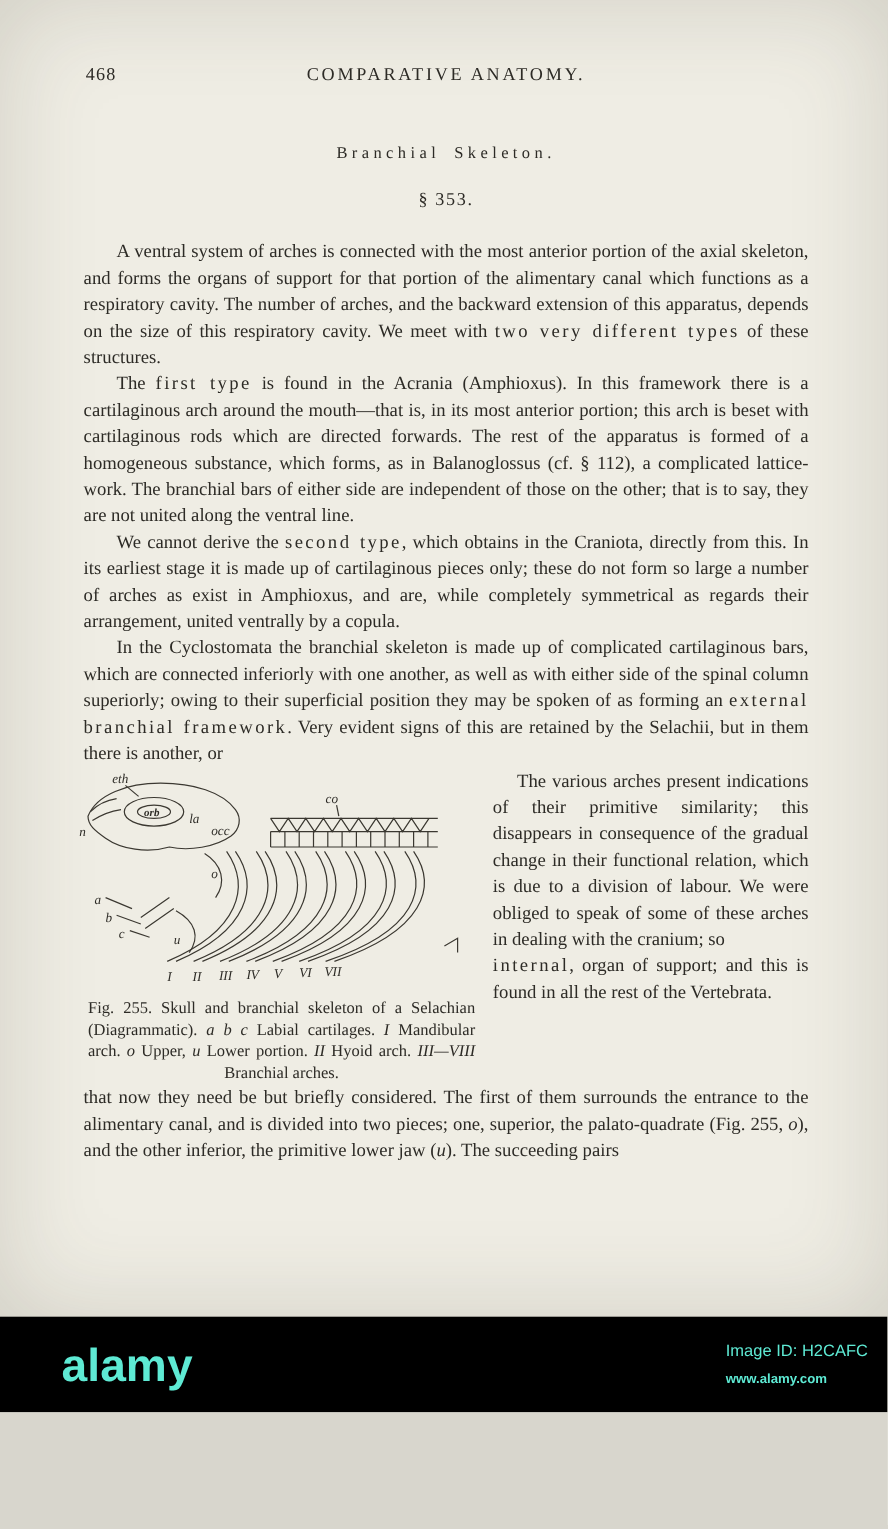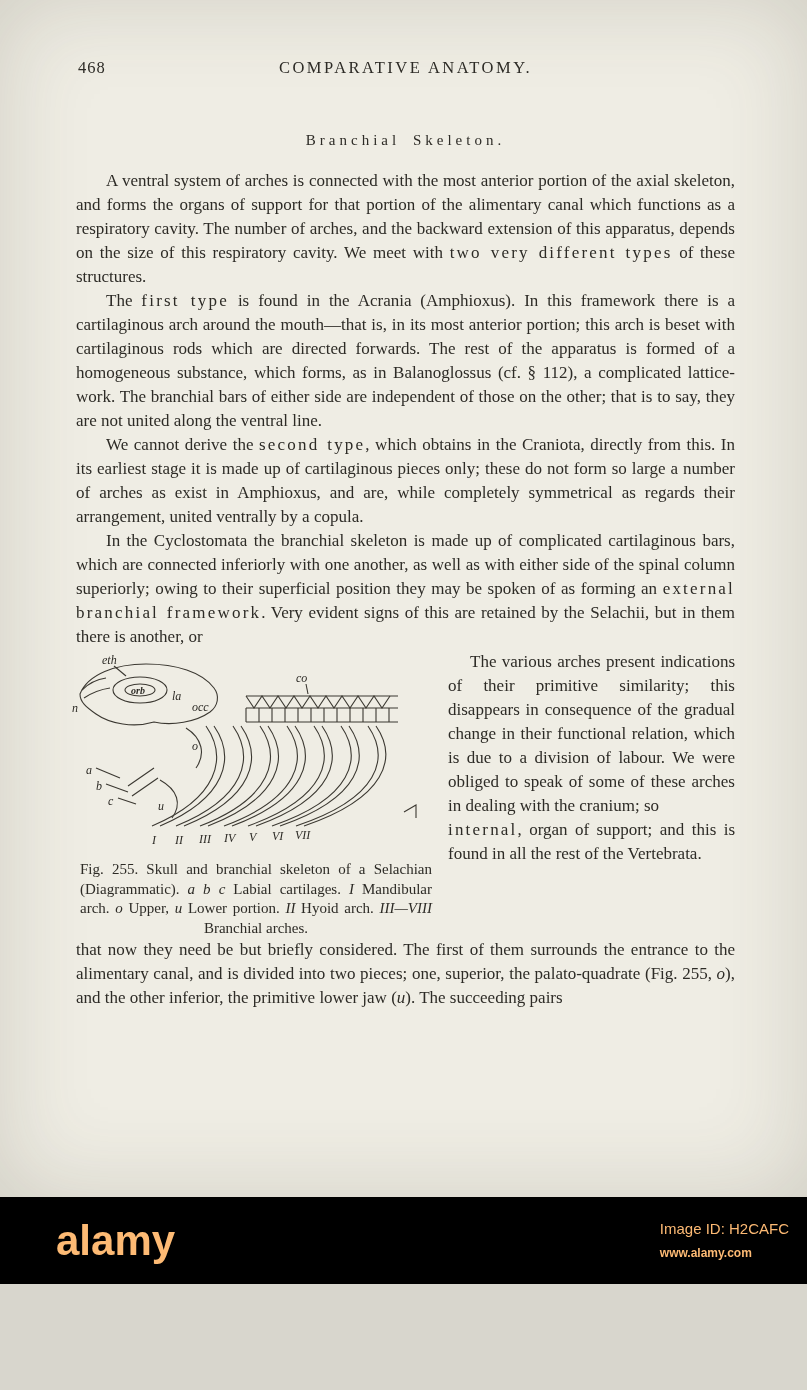--- a/index.html
+++ b/index.html
@@ -84,21 +84,21 @@
     font-size: 12px;
     fill: #2d2b26;
   }
   .fig-label-sm { font-size: 10px; font-weight: bold; }
   .fig-stroke { fill: none; stroke: #3b3831; stroke-width: 1.1; }
   .watermark-bar {
     position: absolute;
     left: 0; right: 0; bottom: 0;
     height: 87px;
     background: #000;
-    color: #fdba74;
+    color: #5eead4;
     display: flex;
     align-items: center;
     justify-content: space-between;
     padding: 0 18px 0 56px;
     box-sizing: border-box;
     font-family: "Liberation Sans", sans-serif;
   }
   .brand {
     font-size: 42px;
     font-weight: bold;
@@ -116,20 +116,21 @@
 
 <div class="scan">
   <div class="paper">
 
     <div class="header">
       <span class="pagenum">468</span>
       <span class="running">COMPARATIVE ANATOMY.</span>
     </div>
 
     <h1 class="heading">Branchial Skeleton.</h1>
+    <div class="section">§ 353.</div>
 
     <p class="para"><span>A ventral system of arches is connected with the most anterior portion of the axial skeleton, and forms the organs of support for that portion of the alimentary canal which functions as a respiratory cavity. The number of arches, and the backward extension of this apparatus, depends on the size of this respiratory cavity. We meet with </span><span class="sp">two very different types</span><span> of these structures.</span></p>
     <p class="para"><span>The </span><span class="sp">first type</span><span> is found in the Acrania (Amphioxus). In this framework there is a cartilaginous arch around the mouth—that is, in its most anterior portion; this arch is beset with cartilaginous rods which are directed forwards. The rest of the apparatus is formed of a homogeneous substance, which forms, as in Balanoglossus (cf. § 112), a complicated lattice-work. The branchial bars of either side are independent of those on the other; that is to say, they are not united along the ventral line.</span></p>
     <p class="para"><span>We cannot derive the </span><span class="sp">second type</span><span>, which obtains in the Craniota, directly from this. In its earliest stage it is made up of cartilaginous pieces only; these do not form so large a number of arches as exist in Amphioxus, and are, while completely symmetrical as regards their arrangement, united ventrally by a copula.</span></p>
     <p class="para"><span>In the Cyclostomata the branchial skeleton is made up of complicated cartilaginous bars, which are connected inferiorly with one another, as well as with either side of the spinal column superiorly; owing to their superficial position they may be spoken of as forming an </span><span class="sp">external branchial framework</span><span>. Very evident signs of this are retained by the Selachii, but in them there is another, or</span></p>
 
     <div class="fig-row">
       <figure class="figure" style="margin-top:0;">
         <svg width="368" height="200" viewBox="0 0 368 200">
 

